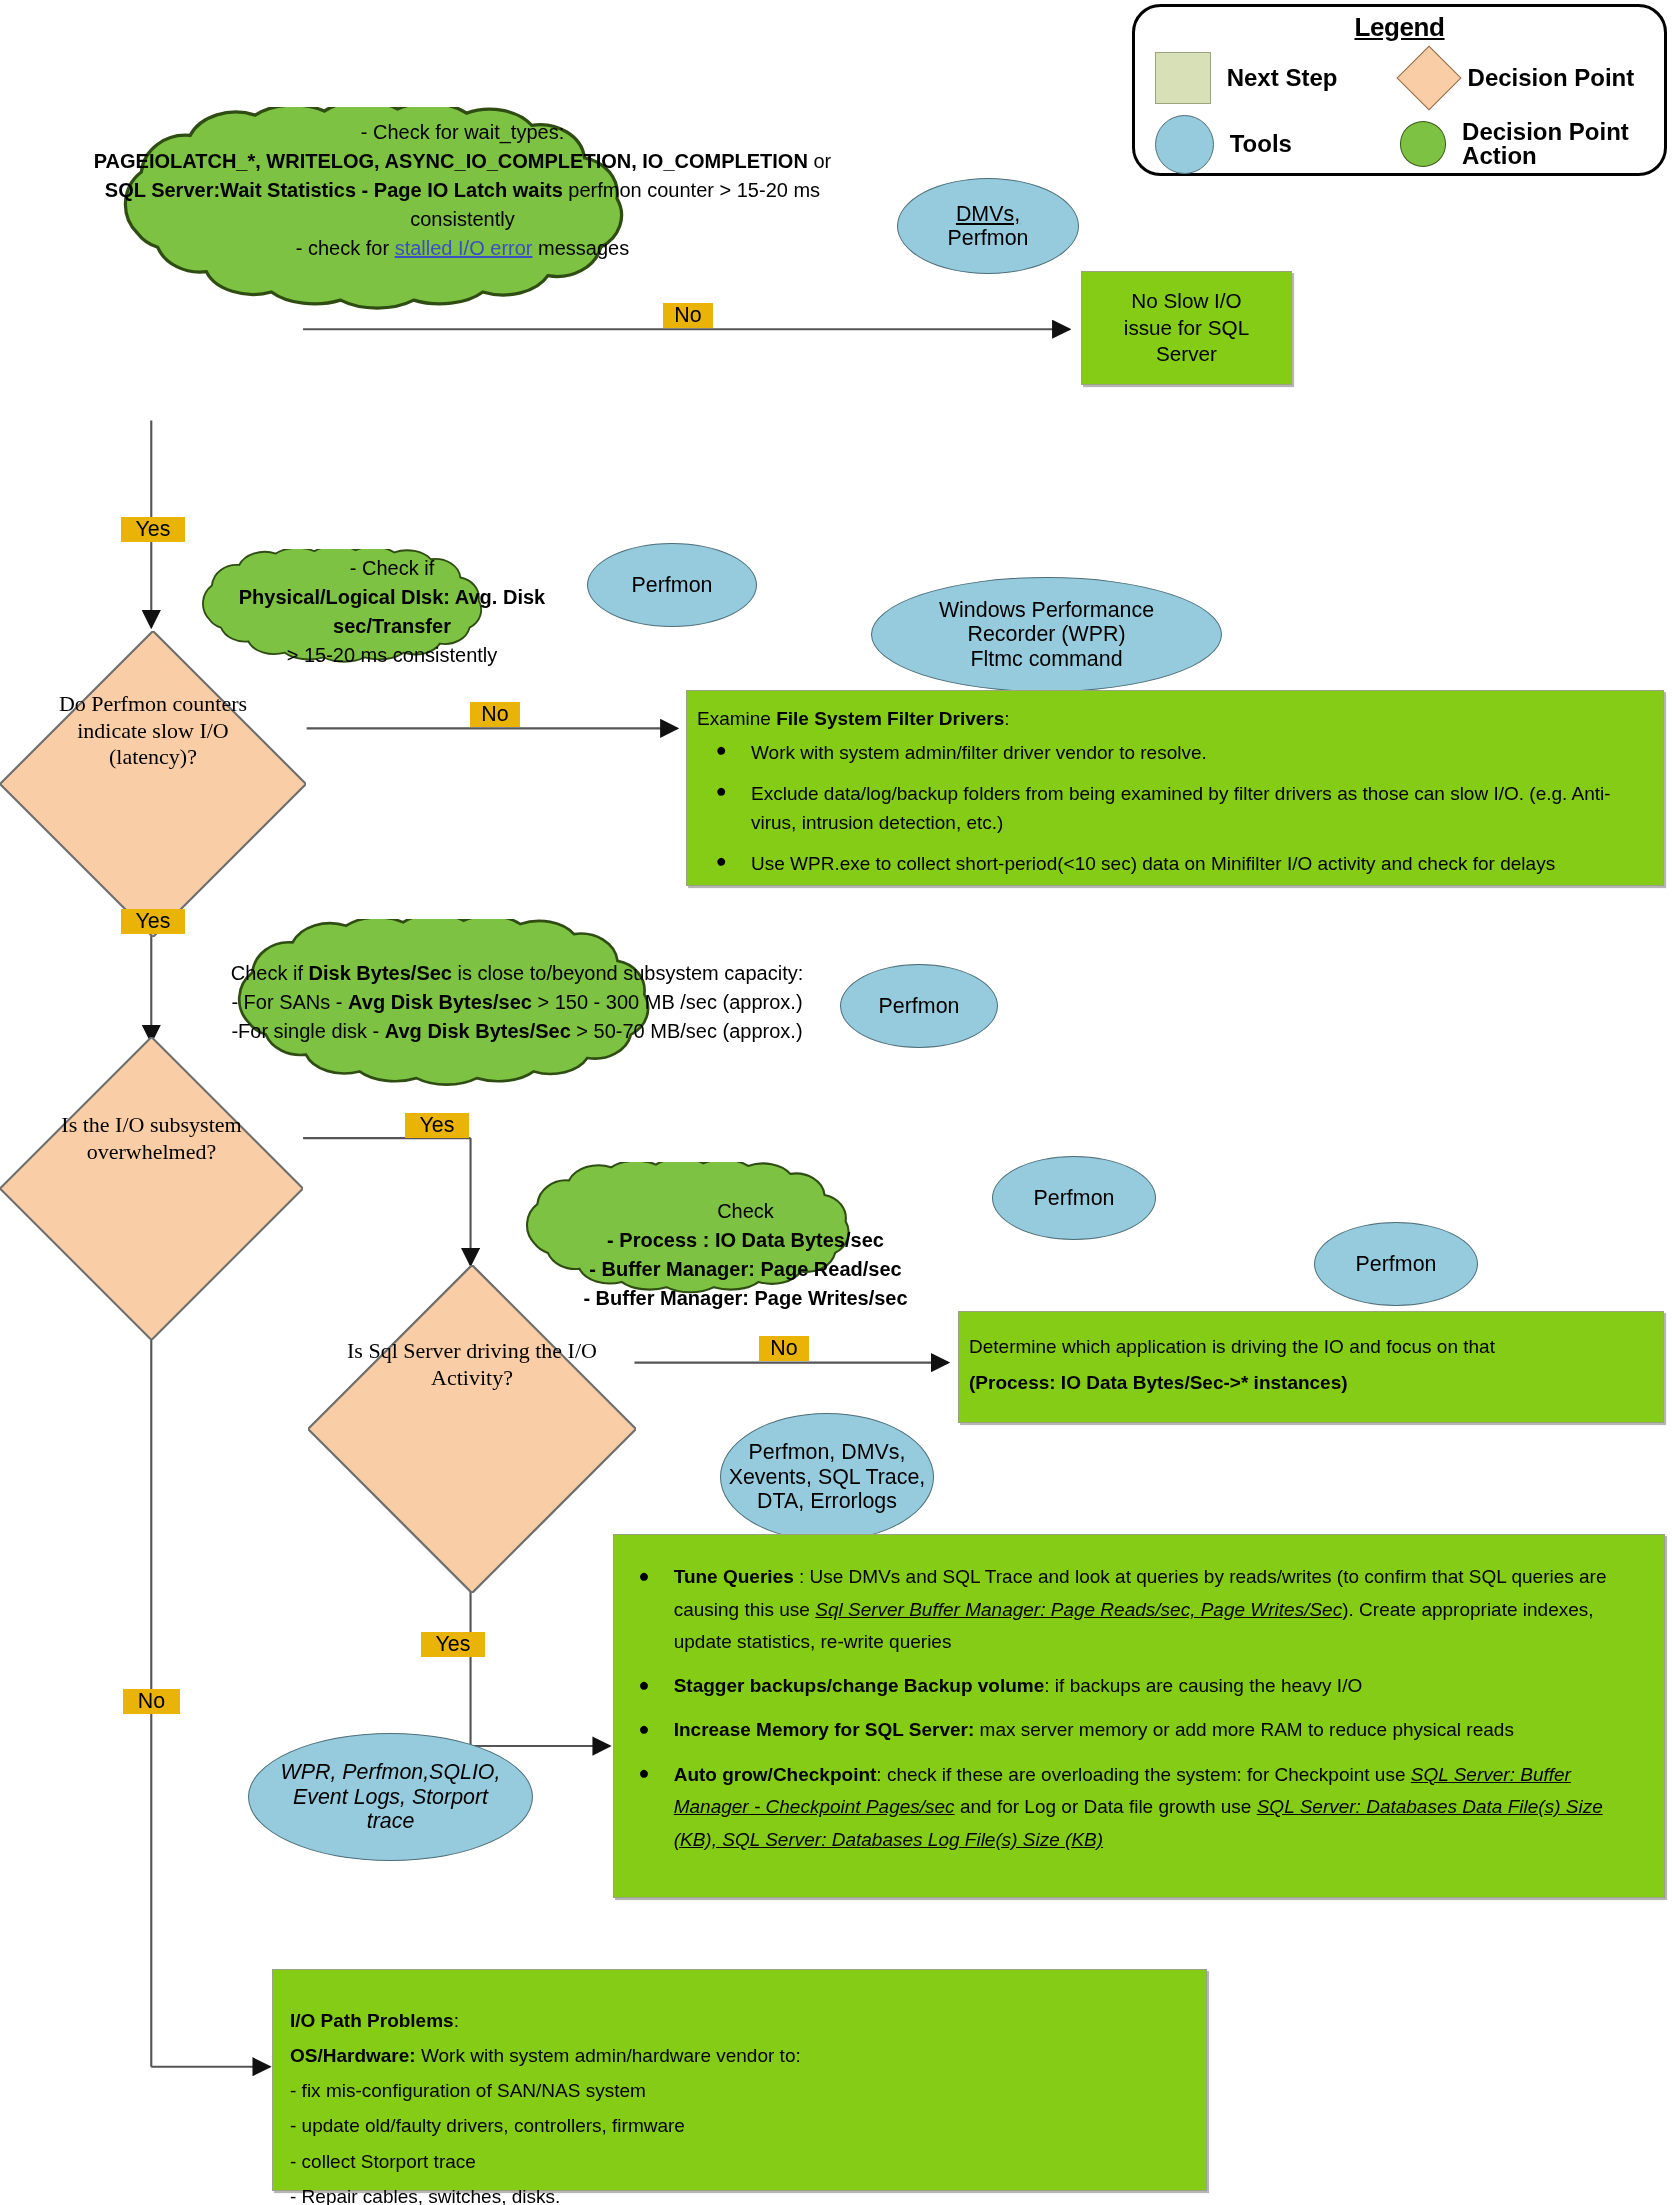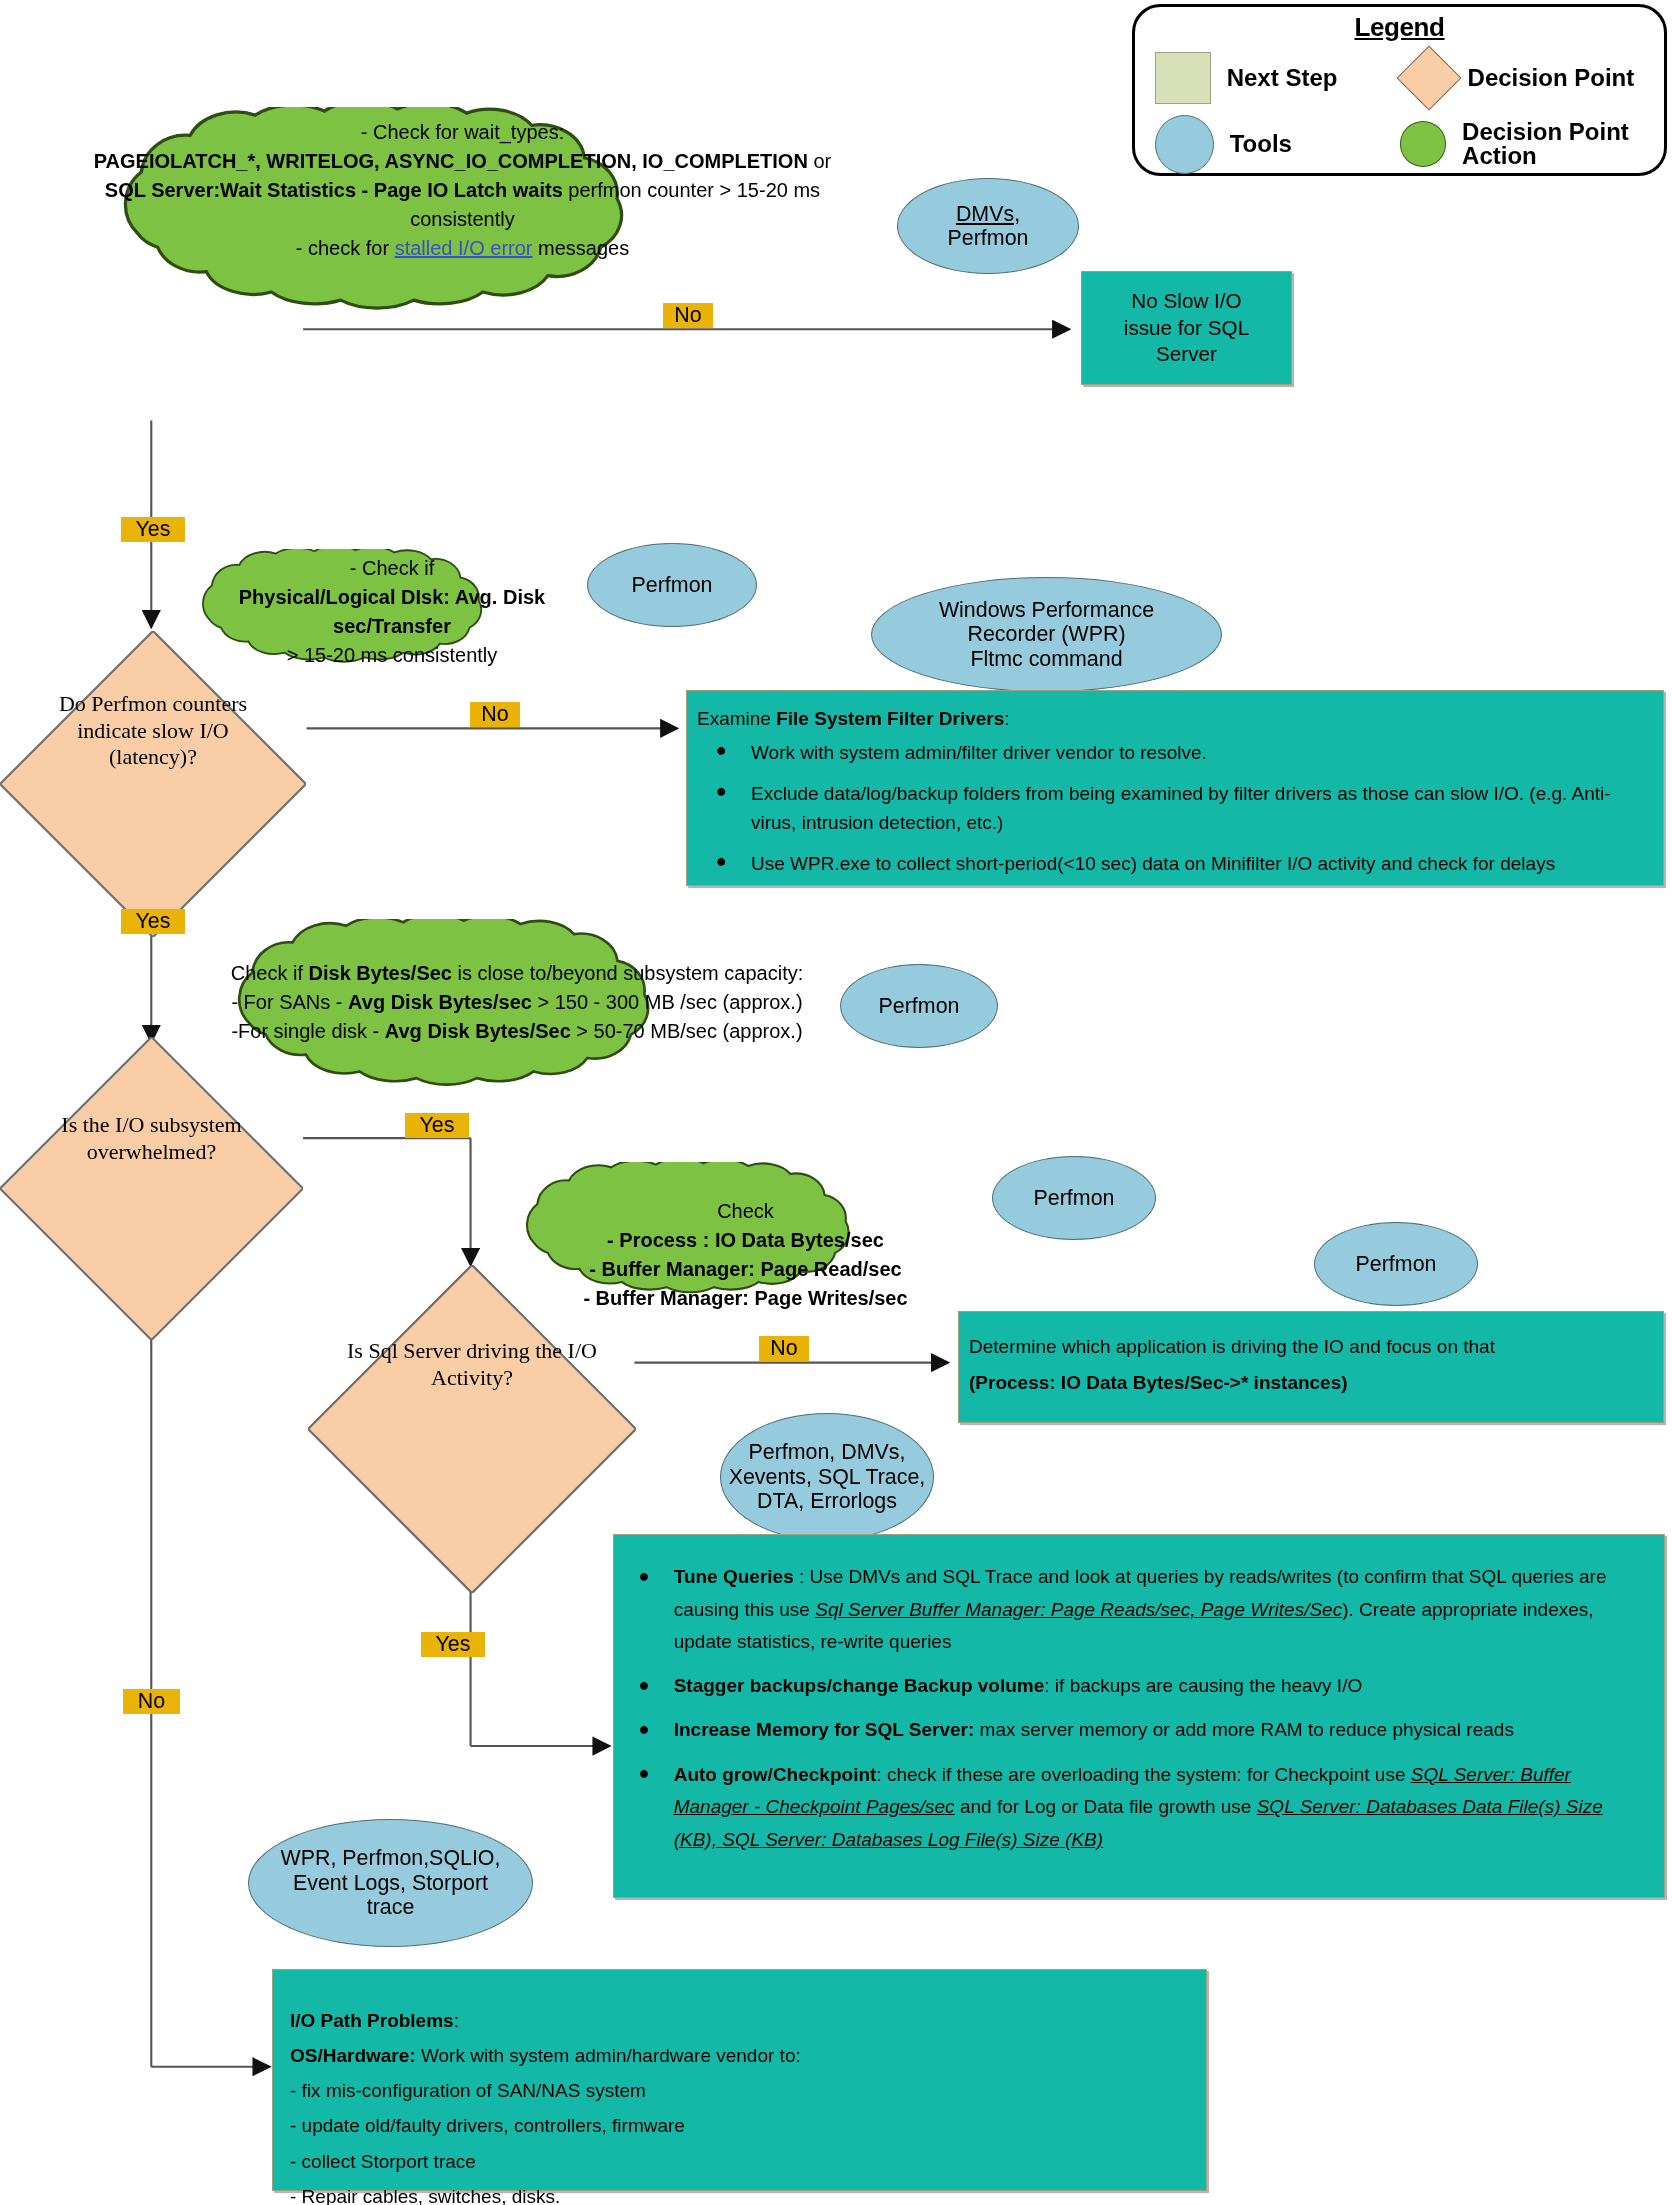--- a/index.html
+++ b/index.html
@@ -21,21 +21,21 @@
   .legend-grid{display:flex;flex-wrap:wrap;padding:2.9px 20px 0 20px;}
   .legend-cell{width:50%;display:flex;align-items:center;height:66px;}
   .legend-label{font-size:24px;font-weight:bold;line-height:1.02;margin-left:15.7px;}
   .sw-rect{width:54px;height:50px;background:#d7e0b6;border:1.4px solid #9aa37e;}
   .sw-circle{width:57px;height:57px;border-radius:50%;background:#95cbdd;border:1.4px solid #4f6f79;}
   .sw-diamond{width:44px;height:44px;background:#f9cda5;border:1.4px solid #8a6a4a;transform:rotate(45deg);margin-left:6.4px;}
   .sw-cloudlet{width:61px;height:44px;border-radius:50%;background:#7dc242;border:1.4px solid #3c5a1c;}
 
   
   .nextstep{
-    background:#14b8a6;border:1.4px solid #9aa37e;
+    background:#84cc16;border:1.4px solid #9aa37e;
     box-shadow:2.1px 2.1px 0 rgba(120,120,120,0.55);
   }
   .nextstep-center{display:flex;align-items:center;justify-content:center;text-align:center;}
   .ns-text{font-family:"Liberation Sans",sans-serif;font-size:20.7px;line-height:1.28;color:#000;}
   .cond-text{font-family:"Liberation Sans Narrow","Liberation Sans",sans-serif;font-size:19px;line-height:1.55;color:#000;}
 
   .tool{
     background:#95cbdd;border:1.4px solid #4d6e78;border-radius:50%;
     display:flex;align-items:center;justify-content:center;text-align:center;
     font-family:"Liberation Sans",sans-serif;font-size:21.4px;line-height:1.14;color:#000;
@@ -305,21 +305,21 @@
       </li>
       <li>
         <b>Increase Memory for SQL Server:</b><span> max server memory or add more RAM to reduce physical reads</span>
       </li>
       <li>
         <b>Auto grow/Checkpoint</b><span>: check if these are overloading the system: for Checkpoint use </span><em>SQL Server: Buffer Manager - Checkpoint Pages/sec</em><span> and for Log or Data file growth use </span><em>SQL Server: Databases Data File(s) Size (KB), SQL Server: Databases Log File(s) Size (KB)</em>
       </li>
     </ul>
   </div>
 
-  <div class="abs tool" style="left:248px;top:1819px;width:285px;height:128px;">
+  <div class="abs tool" style="left:248px;top:1733px;width:285px;height:128px;font-style:italic;">
     <div>
       <span>WPR, Perfmon,SQLIO,</span><br>
       <span>Event Logs, Storport</span><br>
       <span>trace</span>
     </div>
   </div>
 
   <div class="abs nextstep" style="left:272px;top:1969px;width:935px;height:222px;padding:33px 15.7px 0 17px;">
     <div class="cond-text" style="line-height:1.85;">
       <b>I/O Path Problems</b><span>:</span><br>

